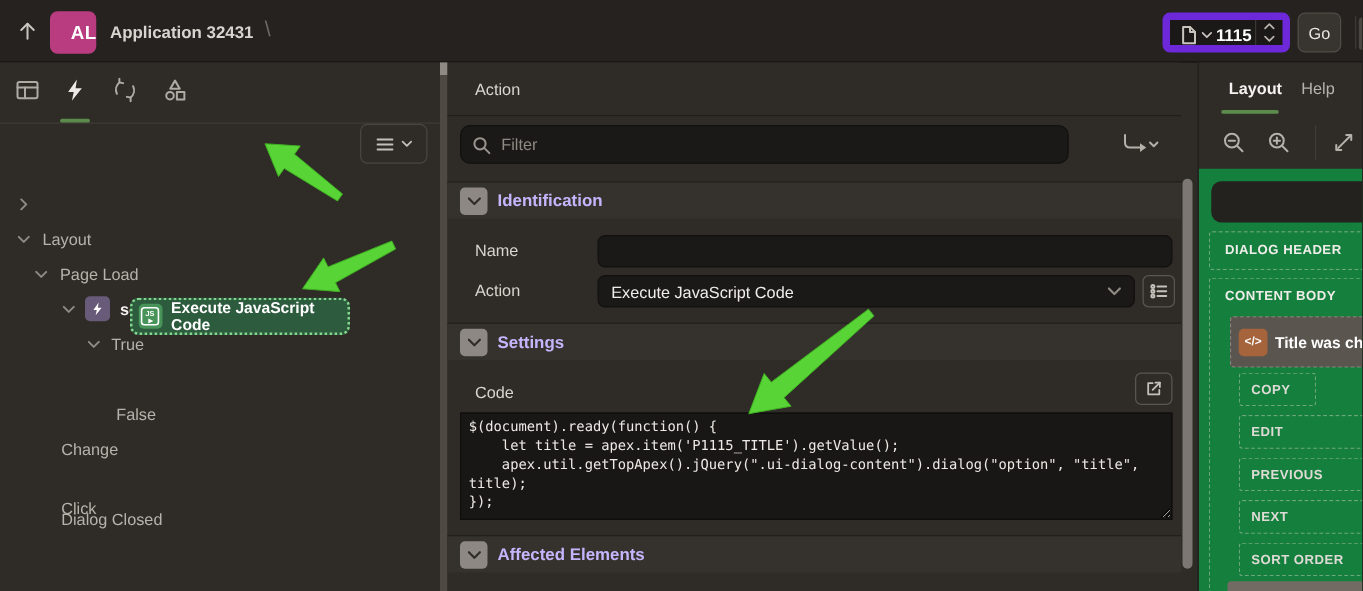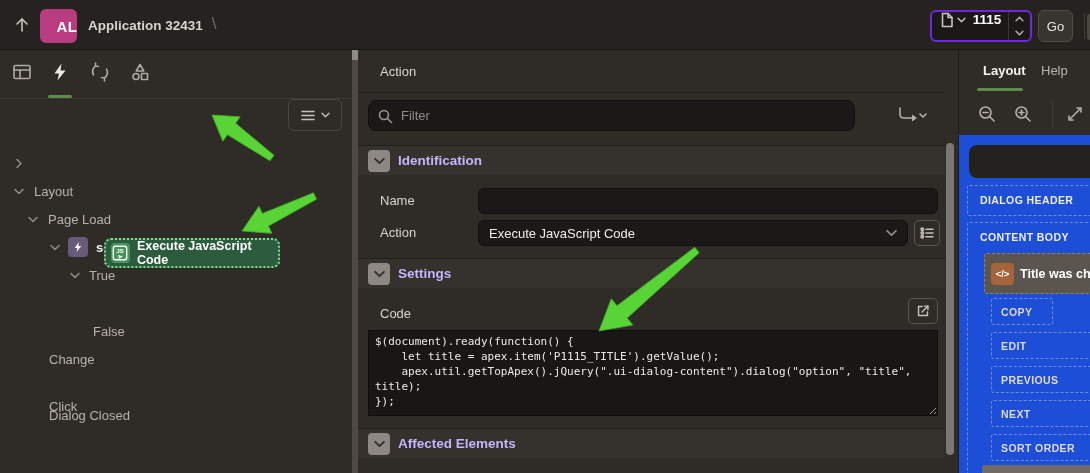--- a/index.html
+++ b/index.html
@@ -17,21 +17,21 @@
     background:#25221F; border-bottom:1px solid #171513; }
   .up-arrow { position:absolute; left:12px; top:15px; width:20px; height:20px; color:#C9C4BE; cursor:pointer; }
   .logo { position:absolute; left:40px; top:9px; width:37px; height:34px; border-radius:6px;
     background:#B93B80; color:#fff; font-weight:bold; font-size:15px;
     display:flex; align-items:center; justify-content:center; letter-spacing:.5px;padding-left:17px; }
   .crumbs { position:absolute; left:88px; top:0; height:50px; display:flex; align-items:center; gap:9px; }
   .crumb-app { color:#D8D4CF; font-weight:bold; font-size:13.5px; }
   .crumb-sep { color:#6E6963; font-size:17px; font-weight:normal; transform:translateY(-1px); }
   .crumb-page { color:#F4F2F0; font-weight:bold; font-size:13.5px; }
   .page-selector { position:absolute; left:930px; top:10px; width:102px; height:32px;
-    background:#1B1917; border:2px solid #6d28d9; border-radius:6px; display:flex; align-items:flex-start; }
+    background:#1B1917; border:6px solid #6d28d9; border-radius:6px; display:flex; align-items:flex-end; }
   .page-ic-wrap { display:flex; align-items:center; gap:3px; padding-left:8px; color:#C9C4BE; cursor:pointer; }
   .page-num { flex:1; text-align:center; color:#FFFFFF; font-weight:bold; font-size:13.5px; }
   .spinner { width:22px; height:100%; border-left:1px solid #3A3733; display:flex; flex-direction:column; }
   .spin-btn { flex:1; display:flex; align-items:center; justify-content:center; color:#B7B2AB; cursor:pointer; }
   .go-btn { position:absolute; left:1038px; top:10px; width:35px; height:32px;
     background:#38342F; border:1px solid #514C46; border-radius:6px; color:#E9E6E2;
     font-size:13px; font-family:inherit; cursor:pointer; }
   .topbar-end-sep { position:absolute; left:1084px; top:13px; width:1px; height:26px; background:#3F3B37; }
   .topbar-end-sliver { position:absolute; left:1087px; top:14px; width:6px; height:26px; background:#4A4640; border-radius:3px 0 0 3px; }
 
@@ -87,21 +87,21 @@
 
   
   .right-panel { position:absolute; left:958px; top:50px; width:132px; height:423px;
     background:#2F2C28; border-left:1px solid #1F1D1A; overflow:hidden; }
   .rp-tab { position:absolute; top:13px; font-size:13px; cursor:pointer; }
   .rp-tab.active { color:#F4F2F0; font-weight:bold; }
   .rp-tab.idle { color:#B7B2AB; }
   .rp-underline { position:absolute; left:18px; top:38px; width:46px; height:3px; background:#5C8C4C; border-radius:2px; }
   .rp-tool { position:absolute; top:54px; width:20px; height:20px; color:#B5B0AA; cursor:pointer; }
   .rp-toolsep { position:absolute; left:93px; top:50px; width:1px; height:28px; background:#3E3A35; }
-  .canvas { position:absolute; left:0; top:85px; width:132px; height:338px; background:#1d4ed8; overflow:hidden; }
+  .canvas { position:absolute; left:0; top:85px; width:132px; height:338px; background:#15803d; overflow:hidden; }
   .dlg-titlebar { position:absolute; left:10px; top:10px; width:130px; height:33px; background:#24221F; border-radius:8px; }
   .region { position:absolute; left:8px; border:1px dashed rgba(219,214,206,.45); border-radius:3px; }
   .region-label { position:absolute; left:12px; top:8px; font-size:10.5px; font-weight:bold;
     letter-spacing:.4px; color:#EFEDEA; white-space:nowrap; }
   .item-card { position:absolute; left:16px; top:30px; width:130px; height:41px; background:#5B554F;
     border:1px dashed rgba(219,214,206,.35); border-radius:3px; display:flex; align-items:center;
     gap:6px; padding-left:6px; cursor:pointer; }
   .code-chip { width:23px; height:22px; background:#A6643C; border-radius:4px; color:#fff;
     font-size:9.5px; font-weight:bold; display:flex; align-items:center; justify-content:center; flex:0 0 auto; }
   .item-label { color:#FFFFFF; font-weight:bold; font-size:12.5px; white-space:nowrap; }

